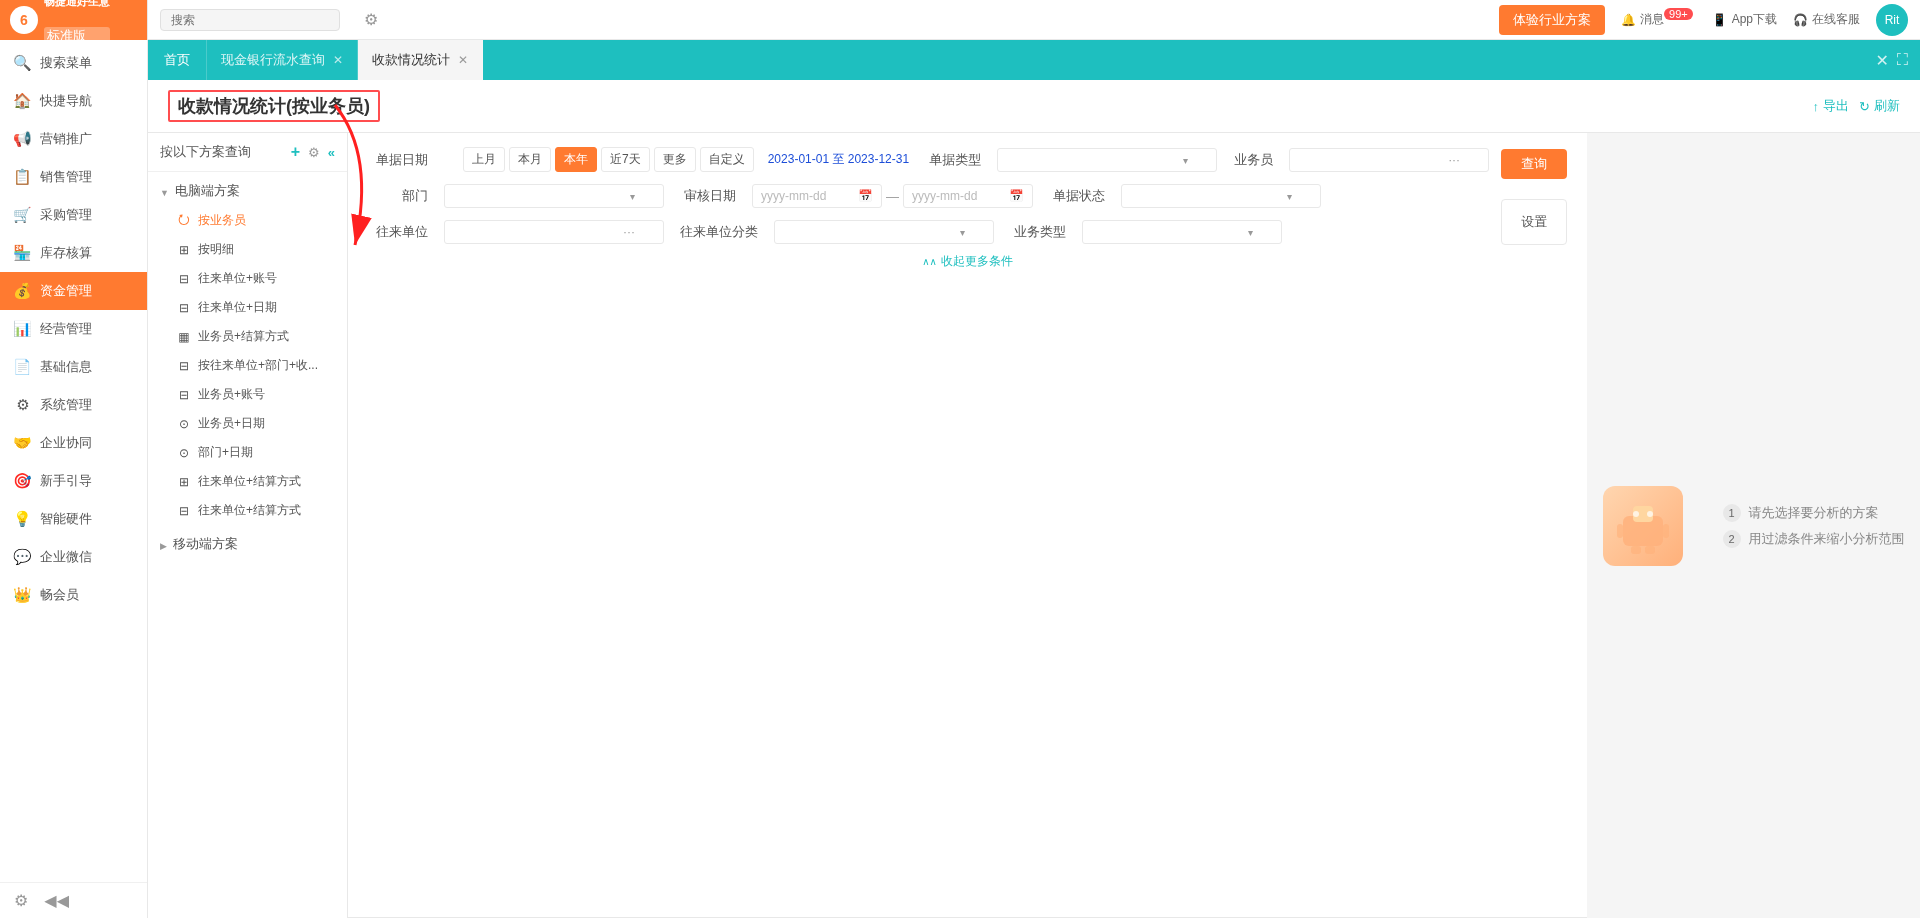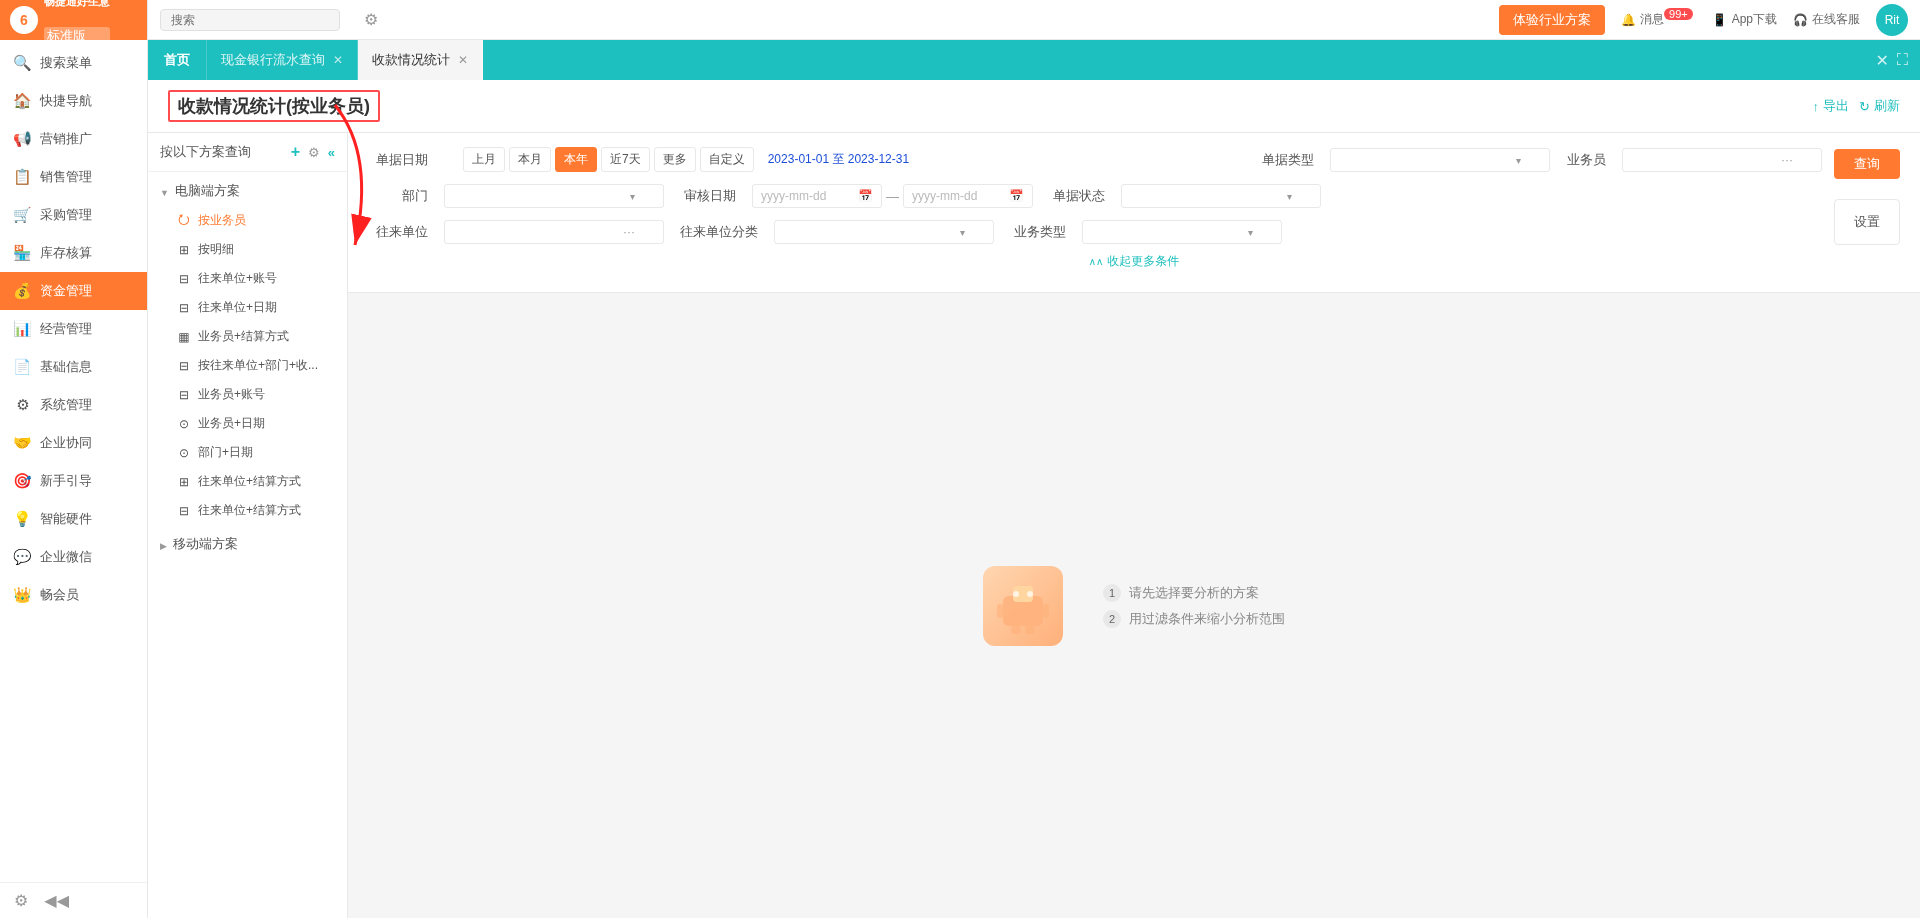--- a/index.html
+++ b/index.html
@@ -102,21 +102,20 @@
       position: relative;
     }
     .tab-home {
       padding: 0 16px;
       height: 48px;
       display: flex; align-items: center;
       color: #fff;
       font-size: 13px;
       cursor: pointer;
       border-right: 1px solid rgba(255,255,255,0.2);
-      font-weight: bold;
     }
     .tab-item {
       padding: 0 14px;
       height: 40px;
       display: flex; align-items: center;
       color: rgba(255,255,255,0.85);
       font-size: 13px;
       cursor: pointer;
       border-right: 1px solid rgba(255,255,255,0.2);
       gap: 6px;
@@ -217,21 +216,21 @@
       font-size: 12px;
       color: #555;
     }
     .schema-item.active { color: #ff7a30; }
     .schema-item-icon { width: 16px; height: 16px; display: flex; align-items: center; justify-content: center; font-size: 12px; }
 
     
     .right-panel {
       flex: 1;
       display: flex;
-      flex-direction: column;
+      flex-direction: row;
       background: #f5f5f5;
       overflow: hidden;
     }
 
     
     .filter-area {
       background: #fff;
       padding: 14px 20px;
       border-bottom: 1px solid #e8e8e8;
     }

